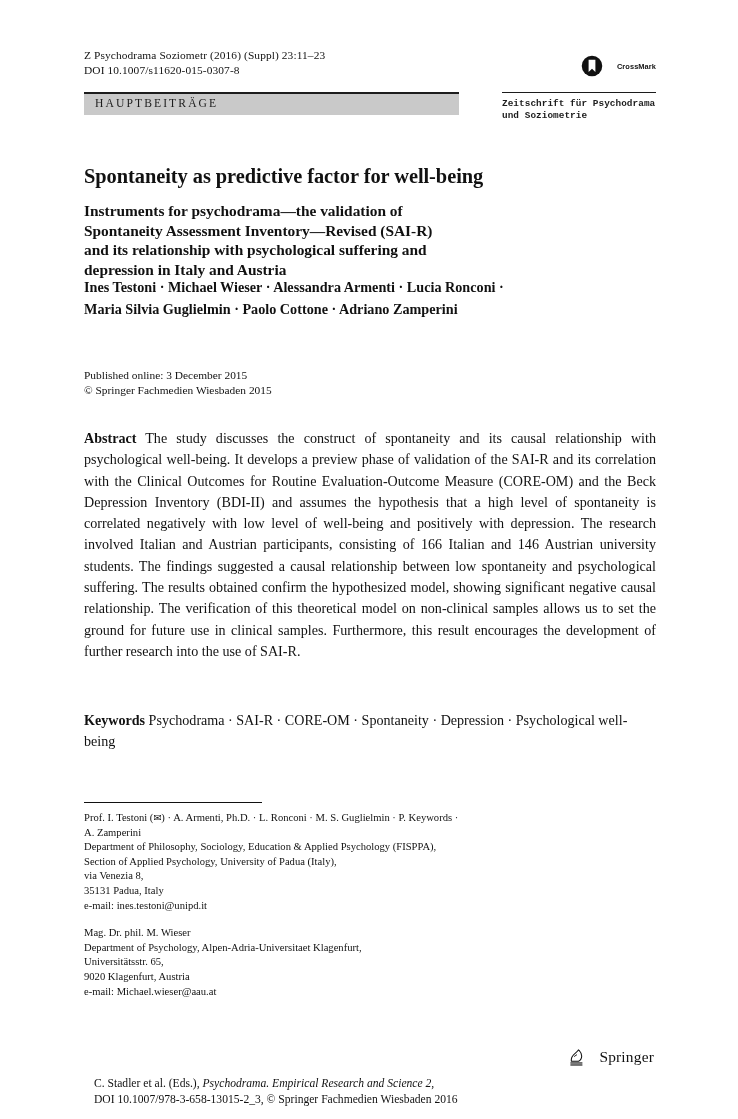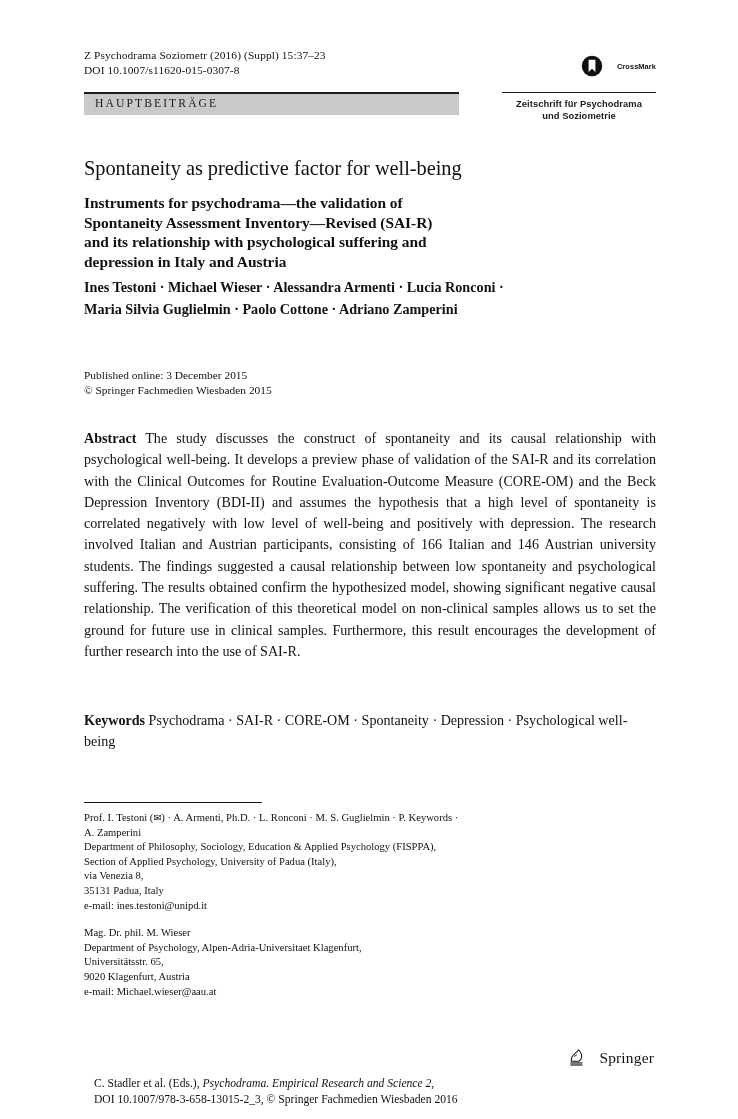--- a/index.html
+++ b/index.html
@@ -94,42 +94,41 @@
     top: 0;
     width: 154px;
   }
   .brand-rule {
     width: 154px;
     height: 0;
     border-top: 1.6px solid #1c1c1c;
     margin-bottom: 5px;
   }
   .brand-text {
-    font-family: Liberation Sans, sans-serif;
+    font-family: Liberation Mono, monospace;
     font-weight: bold;
     font-size: 9.4px;
     line-height: 12px;
     color: #1c1c1c;
     letter-spacing: 0.05px;
-    text-align: center;
   }
 
   
   .titles {
     position: absolute;
     left: 84px;
     top: 152px;
     width: 572px;
   }
   .title-main {
     font-size: 20.4px;
-    font-weight: normal;
+    font-weight: bold;
     line-height: 24px;
     letter-spacing: -0.05px;
-    margin: 4px 0 13px 0;
+    margin: 12px 0 13px 0;
     color: #111;
   }
   .title-sub {
     font-size: 15.4px;
     font-weight: bold;
     line-height: 19.6px;
     margin: 0;
     color: #111;
   }
 
@@ -208,21 +207,21 @@
     font-family: "DejaVu Sans", sans-serif;
     font-size: 9.5px;
   }
 
   
   .springer-logo {
     position: absolute;
     right: 84px;
     top: 1048px;
     display: flex;
-    align-items: center;
+    align-items: flex-start;
     gap: 14px;
   }
   .springer-mark { display: block; }
   .springer-word {
     font-size: 15.4px;
     color: #111;
     letter-spacing: 0.2px;
   }
 
   .footer-cite {
@@ -235,21 +234,21 @@
     color: #111;
   }
   .footer-cite i { font-style: italic; }
 </style>
 </head>
 <body>
 
 <div class="page">
 
   <div class="header">
-    <div class="journal-ref">Z Psychodrama Soziometr (2016) (Suppl) 15:37–23</div>
+    <div class="journal-ref">Z Psychodrama Soziometr (2016) (Suppl) 23:11–23</div>
     <div class="journal-ref">DOI 10.1007/s11620-015-0307-8</div>
 
     <div class="crossmark">
       <svg class="crossmark-mark" viewBox="0 0 24 24">
         <circle cx="12" cy="12" r="11.2" fill="#111111"></circle>
         <path d="M8.3 5.2 h7.4 v13.3 l-3.7 -3.5 l-3.7 3.5 z" fill="#ffffff"></path>
       </svg>
       <span class="crossmark-label">CrossMark</span>
     </div>
   </div>

